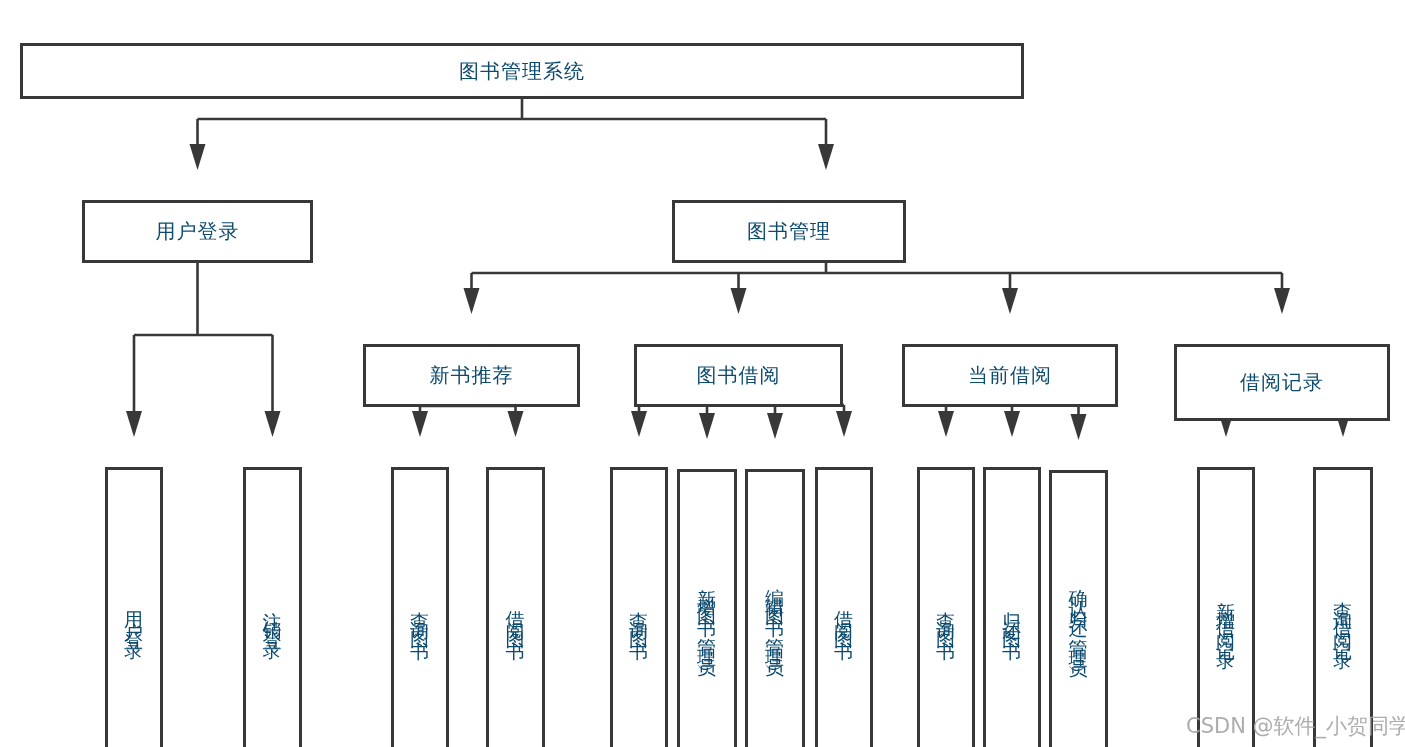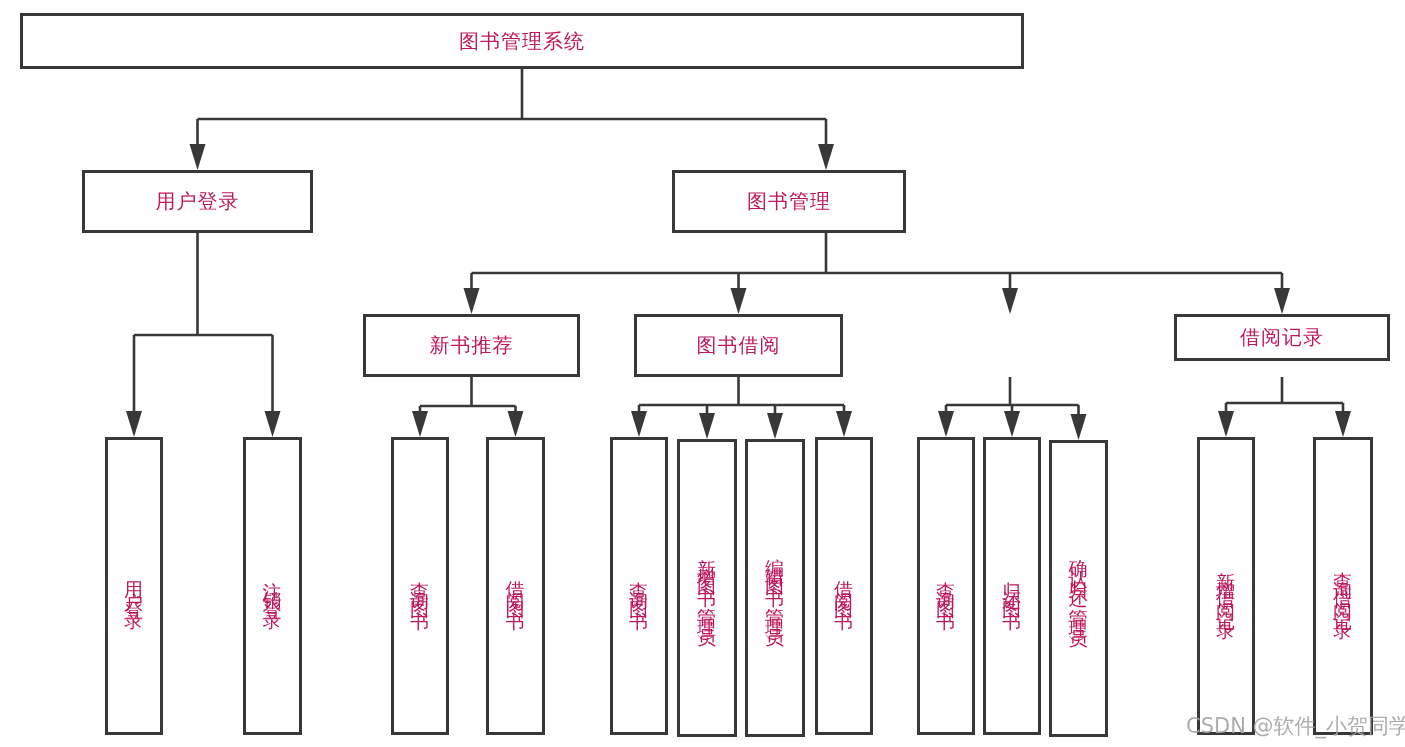--- a/index.html
+++ b/index.html
@@ -23,22 +23,23 @@
     z-index: 1;
   }
   .node {
     position: absolute;
     box-sizing: border-box;
     border: 3px solid #383838;
     background: #ffffff;
     display: flex;
     align-items: center;
     justify-content: center;
-    color: #be185d;
+    color: #0c4a6e;
     z-index: 2;
+    margin-top: 30px;
   }
   .node.h .lbl {
     font-size: 20px;
     letter-spacing: 1px;
     white-space: nowrap;
   }
   .node.v .lbl {
     writing-mode: vertical-rl;
     font-size: 19px;
     letter-spacing: 10px;
@@ -137,21 +138,24 @@
   <div class="node h" style="left:672px;top:170px;width:234px;height:63px">
     <span class="lbl">图书管理</span>
   </div>
 
   <div class="node h" style="left:363px;top:314px;width:217px;height:63px">
     <span class="lbl">新书推荐</span>
   </div>
   <div class="node h" style="left:634px;top:314px;width:209px;height:63px">
     <span class="lbl">图书借阅</span>
   </div>
-  <div class="node h" style="left:1174px;top:314px;width:216px;height:47px">
+  <div class="node h" style="left:902px;top:314px;width:216px;height:63px">
+    <span class="lbl">当前借阅</span>
+  </div>
+  <div class="node h" style="left:1174px;top:314px;width:216px;height:77px">
     <span class="lbl">借阅记录</span>
   </div>
 
   <div class="node v" style="left:105px;top:437px;width:58px;height:298px">
     <span class="lbl">用户登录</span>
   </div>
   <div class="node v" style="left:243px;top:437px;width:59px;height:298px">
     <span class="lbl">注销登录</span>
   </div>
 

